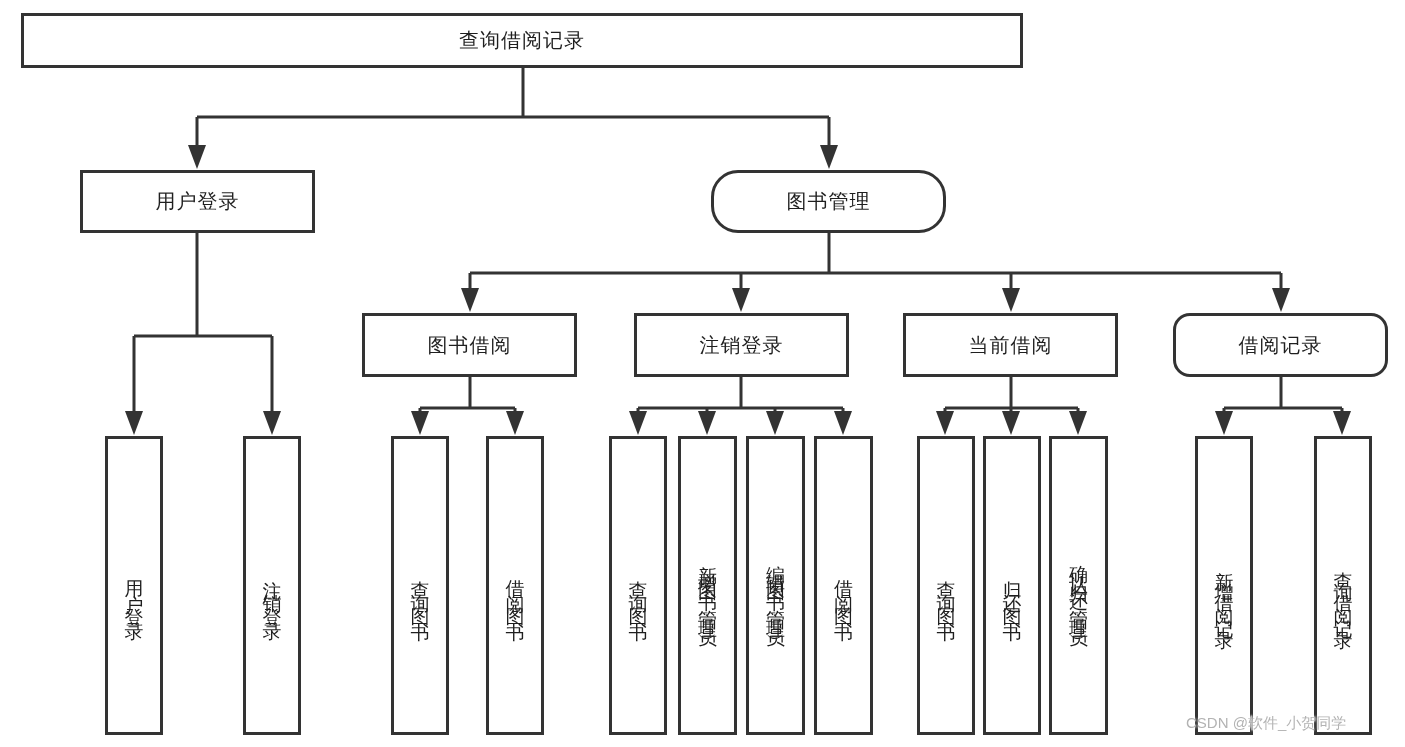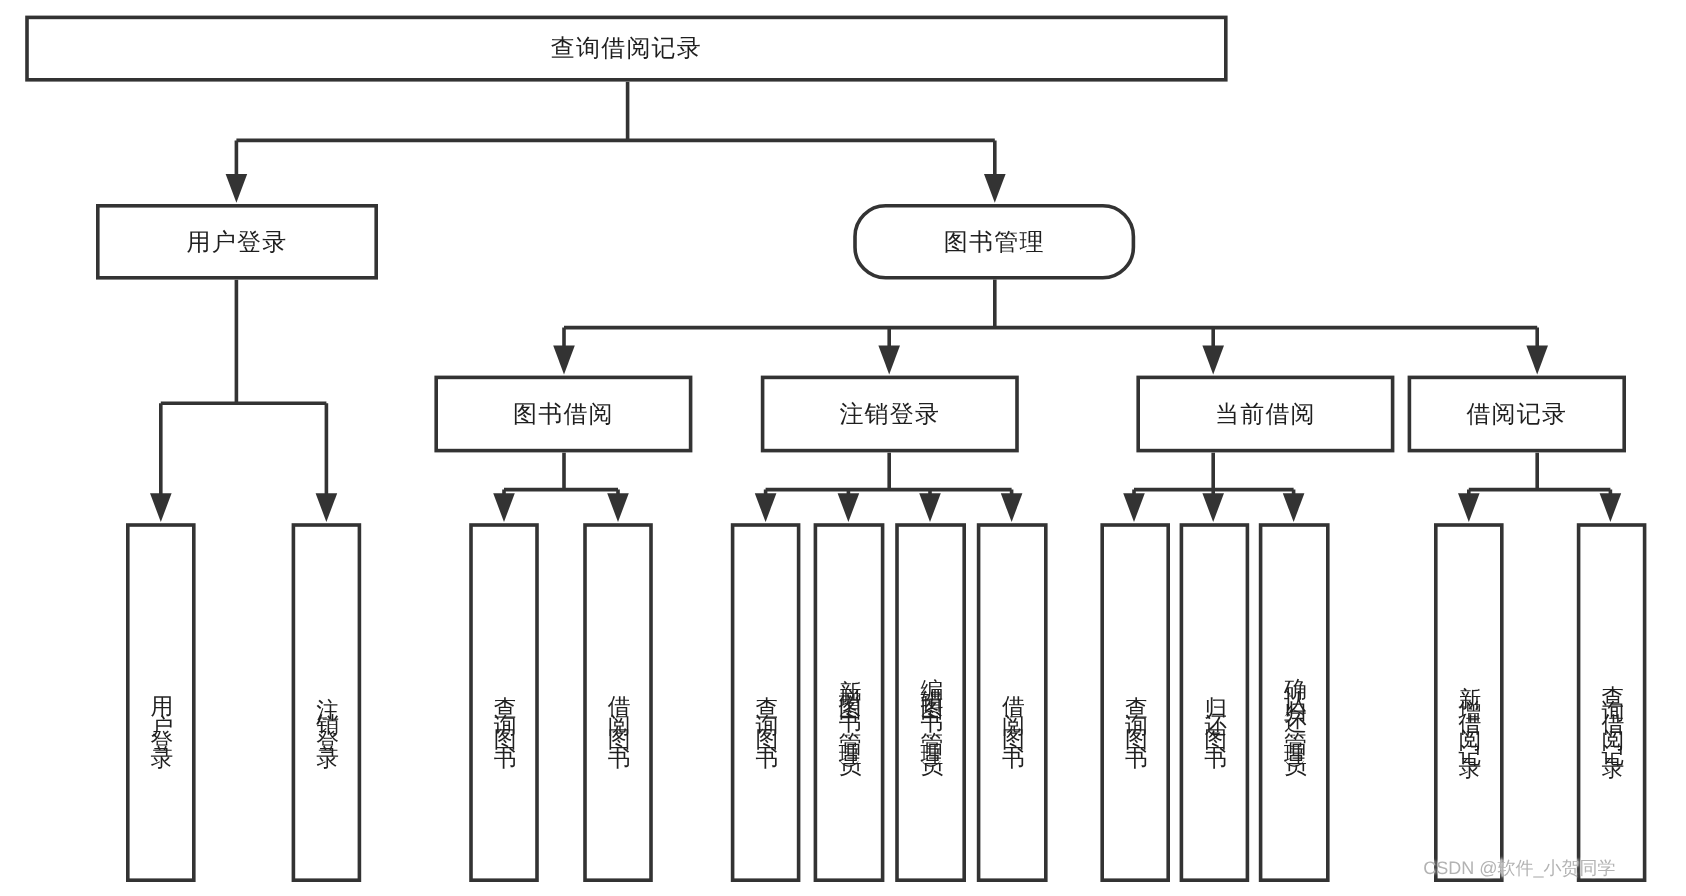--- a/index.html
+++ b/index.html
@@ -127,24 +127,24 @@
   <div class="node node-h" style="left:711px; top:170px; width:235px; height:63px;border-radius:27px;">
     <span class="label">图书管理</span>
   </div>
 
   <div class="node node-h" style="left:362px; top:313px; width:215px; height:64px;">
     <span class="label">图书借阅</span>
   </div>
   <div class="node node-h" style="left:634px; top:313px; width:215px; height:64px;">
     <span class="label">注销登录</span>
   </div>
-  <div class="node node-h" style="left:903px; top:313px; width:215px; height:64px;margin-left:44px;">
+  <div class="node node-h" style="left:903px; top:313px; width:215px; height:64px;">
     <span class="label">当前借阅</span>
   </div>
-  <div class="node node-h" style="left:1173px; top:313px; width:182px; height:64px;">
+  <div class="node node-h" style="left:1173px; top:313px; width:215px; height:64px;border-radius:17px;">
     <span class="label">借阅记录</span>
   </div>
 
   <div class="node node-v v4" style="left:105px; top:436px; width:58px; height:299px;">
     <span class="label">用户登录</span>
   </div>
   <div class="node node-v v4" style="left:243px; top:436px; width:58px; height:299px;">
     <span class="label">注销登录</span>
   </div>
 

